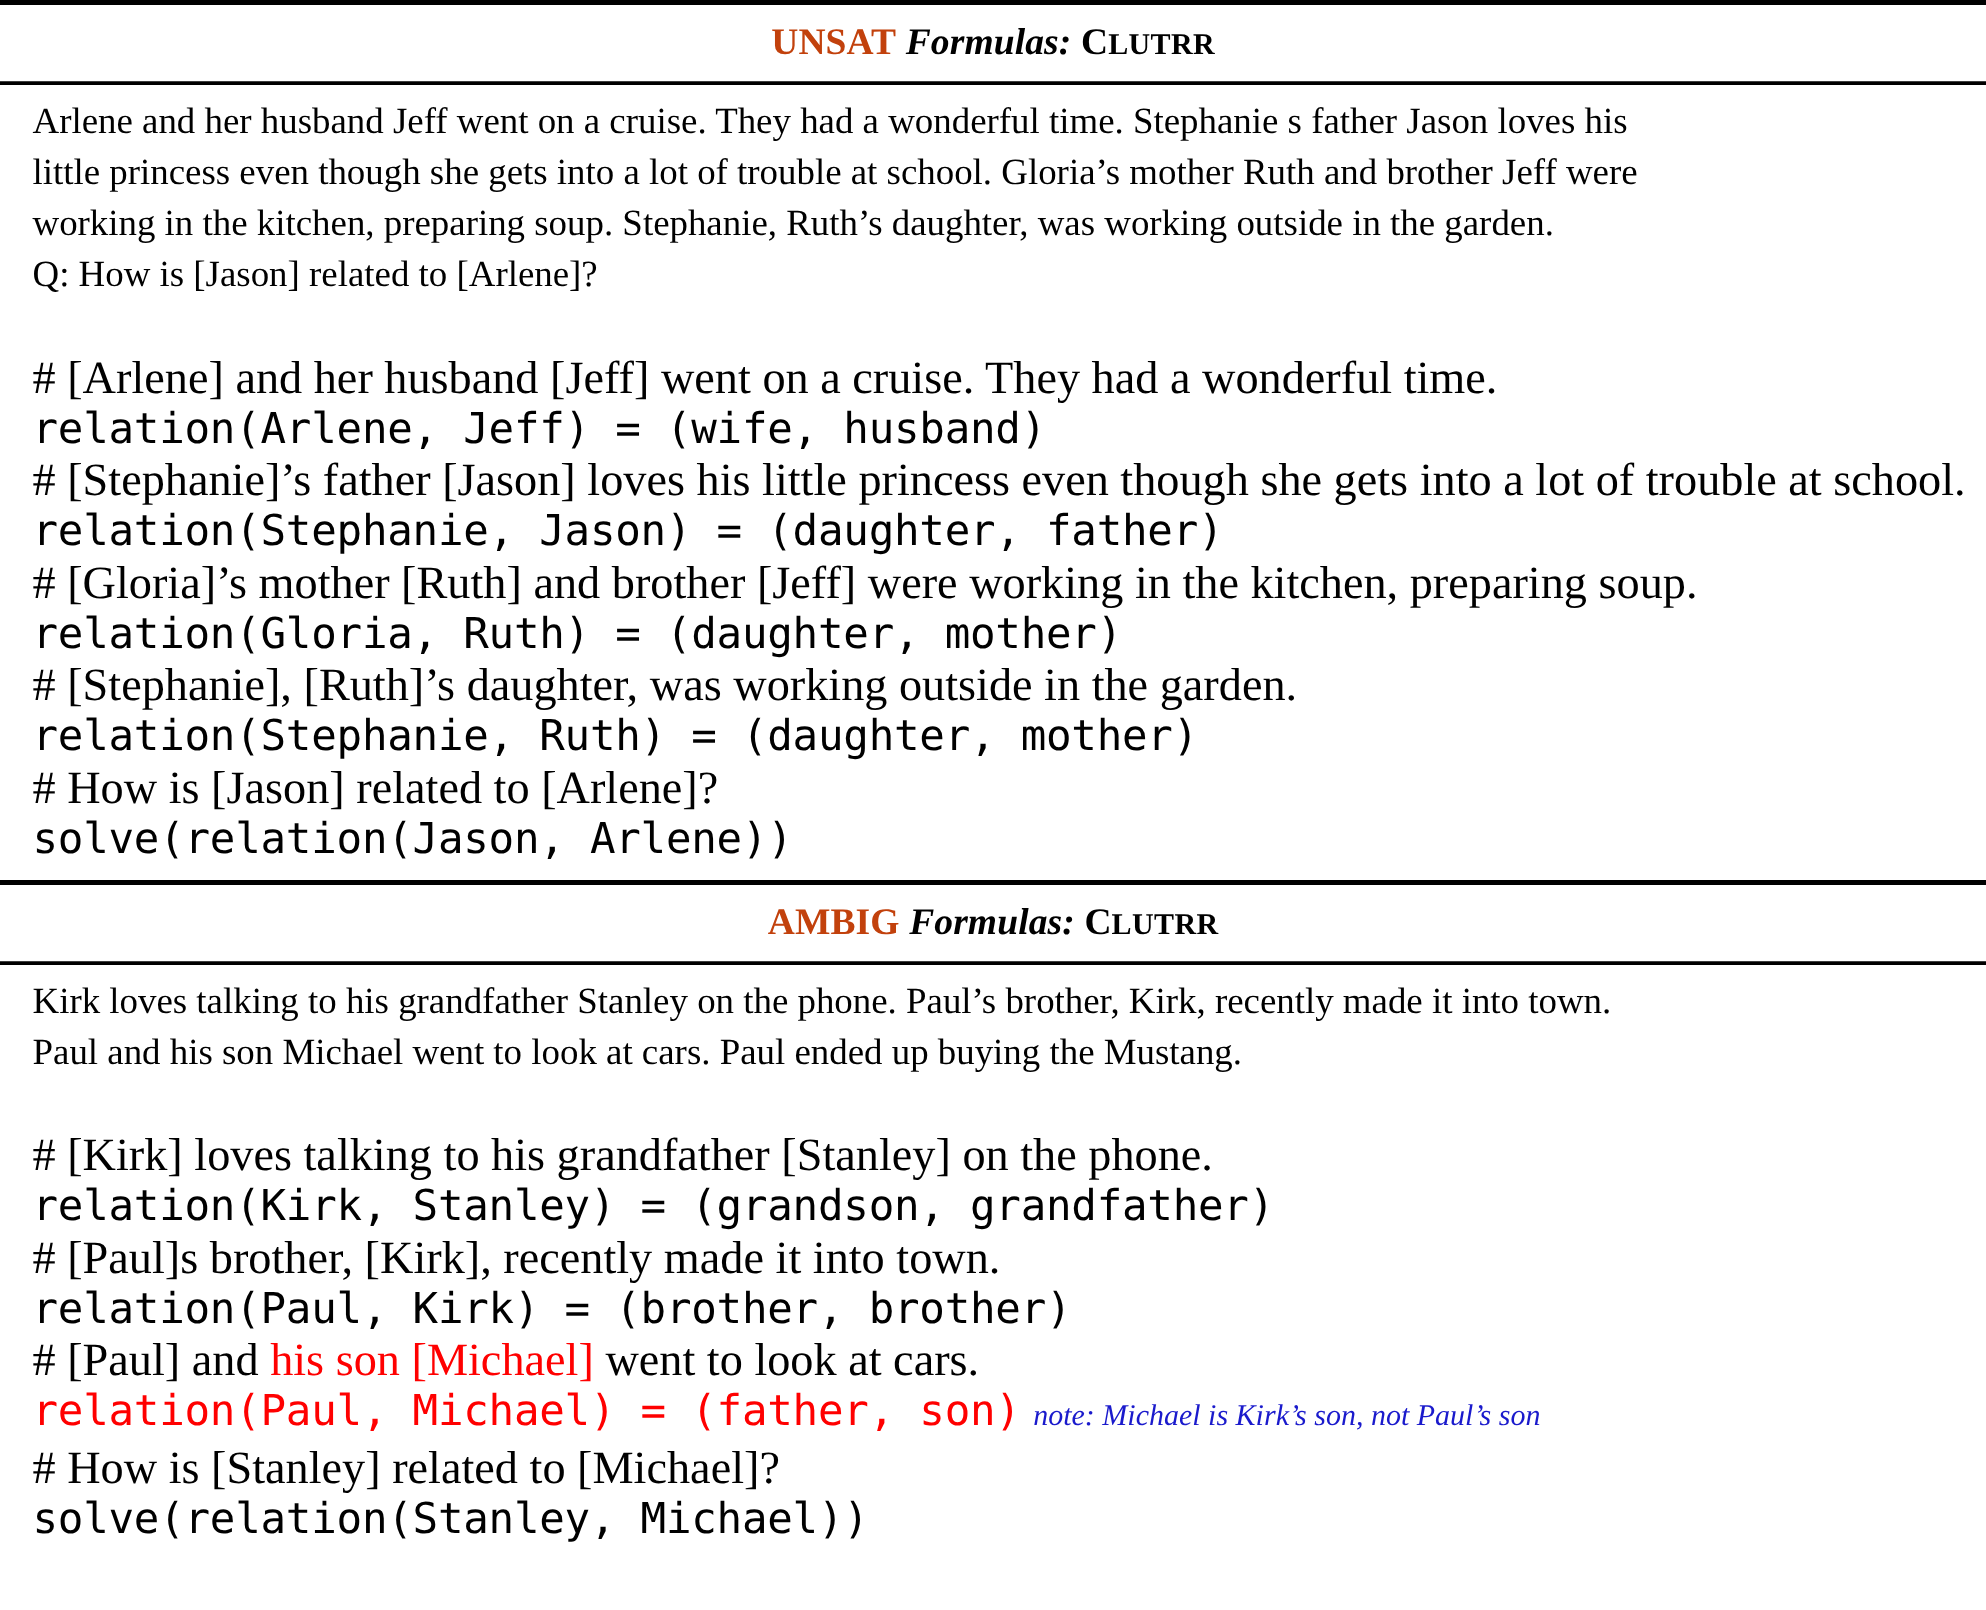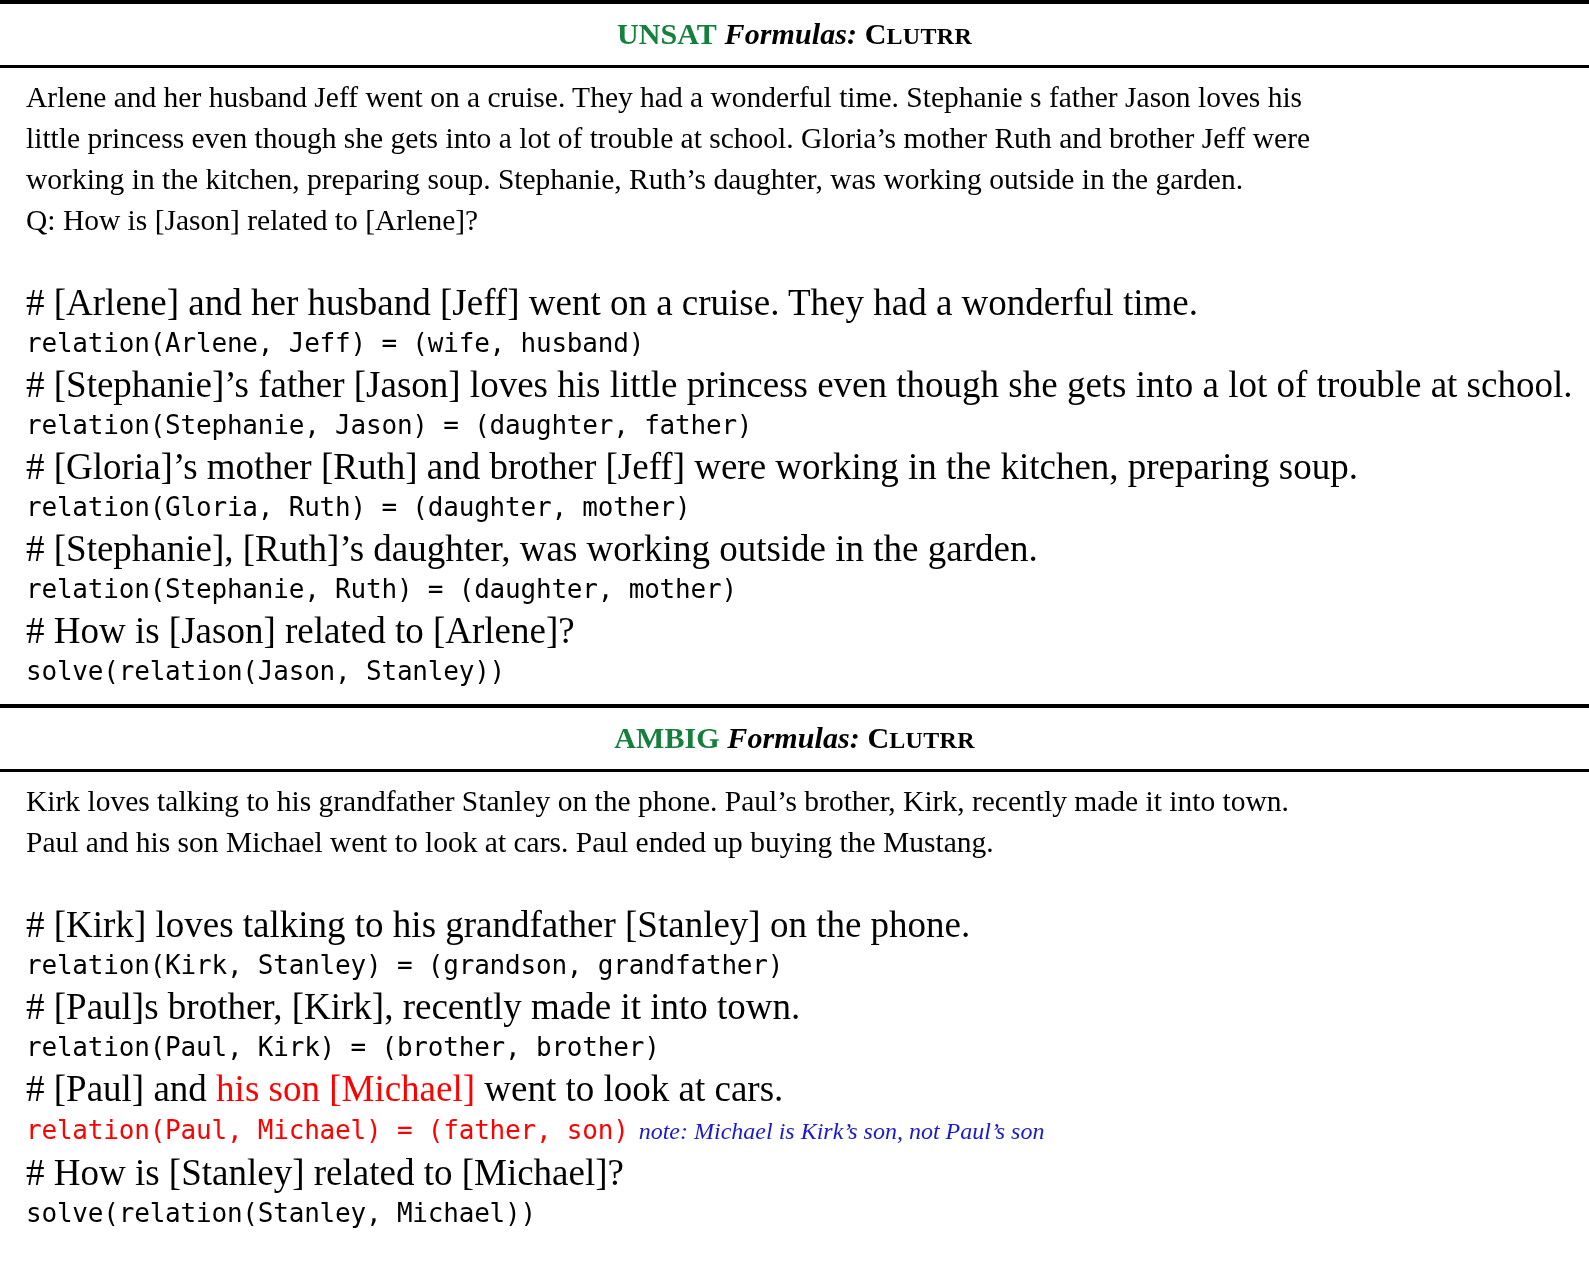--- a/index.html
+++ b/index.html
@@ -35,21 +35,21 @@
   
   .section-header {
     text-align: center;
     font-size: 30px;
     font-weight: bold;
     line-height: 1;
     padding: 15px 0 16px 0;
     letter-spacing: 0.1px;
   }
   .hdr-tag {
-    color: #15803d;
+    color: #c2410c;
     font-weight: bold;
   }
   .hdr-mid {
     color: #000000;
     font-weight: bold;
     font-style: italic;
   }
   
   .smallcaps {
     color: #000000;
@@ -100,21 +100,21 @@
     white-space: nowrap;
   }
 
   .comment {
     font-family: "Liberation Serif", "DejaVu Serif", serif;
     font-size: 37px;
   }
 
   .code {
     font-family: "DejaVu Sans Mono", "Liberation Mono", monospace;
-    font-size: 26px;
+    font-size: 34px;
     letter-spacing: -0.2px;
   }
 
   .red {
     color: #ff0000;
   }
   .note-blue {
     color: #1a1acc;
     font-family: "Liberation Serif", "DejaVu Serif", serif;
     font-style: italic;
@@ -148,21 +148,21 @@
     <div class="code-block">
       <div class="line comment"># [Arlene] and her husband [Jeff] went on a cruise. They had a wonderful time.</div>
       <div class="line code">relation(Arlene, Jeff) = (wife, husband)</div>
       <div class="line comment"># [Stephanie]’s father [Jason] loves his little princess even though she gets into a lot of trouble at school.</div>
       <div class="line code">relation(Stephanie, Jason) = (daughter, father)</div>
       <div class="line comment"># [Gloria]’s mother [Ruth] and brother [Jeff] were working in the kitchen, preparing soup.</div>
       <div class="line code">relation(Gloria, Ruth) = (daughter, mother)</div>
       <div class="line comment"># [Stephanie], [Ruth]’s daughter, was working outside in the garden.</div>
       <div class="line code">relation(Stephanie, Ruth) = (daughter, mother)</div>
       <div class="line comment"># How is [Jason] related to [Arlene]?</div>
-      <div class="line code">solve(relation(Jason, Stanley))</div>
+      <div class="line code">solve(relation(Jason, Arlene))</div>
     </div>
   </div>
 
   <div class="rule-thick"></div>
 
   <div class="section-header">
     <span class="hdr-tag">AMBIG</span><span class="hdr-mid"> Formulas: </span><span class="smallcaps"><span class="sc-first">C</span><span class="sc-rest">LUTRR</span></span>
   </div>
 
   <div class="rule-thin"></div>

